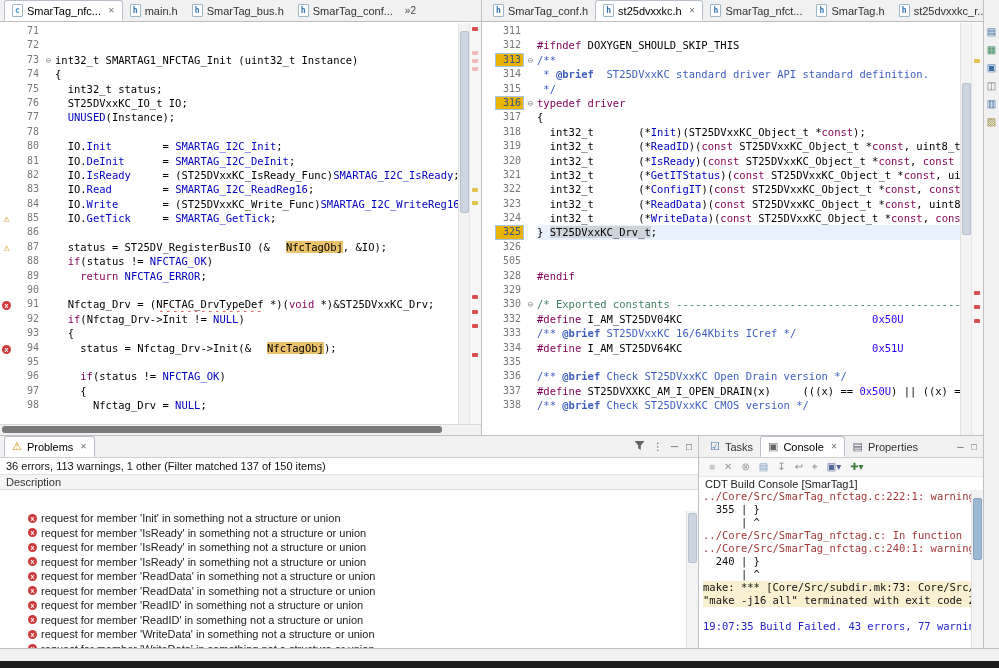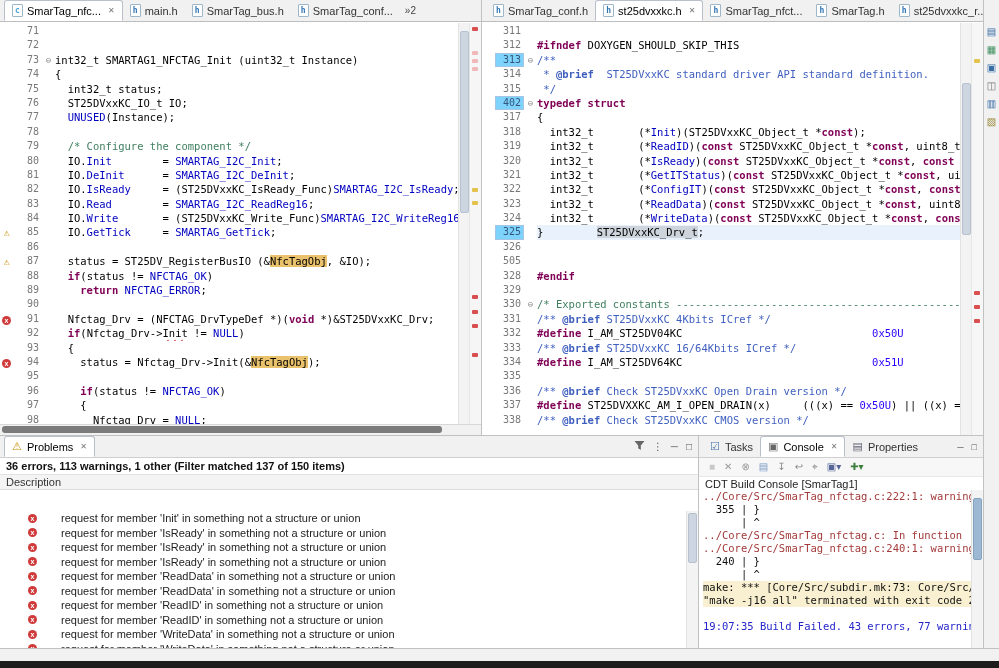--- a/index.html
+++ b/index.html
@@ -22,53 +22,53 @@
 
   
   .pane{position:absolute;background:#fff;}
   #left-pane{left:0;top:0;width:481px;height:435px;}
   #right-pane{left:481px;top:0;width:502px;height:435px;border-left:1px solid #c1c1c1;box-sizing:border-box;}
   .elines{position:absolute;left:0;top:22px;right:23px;bottom:10px;overflow:hidden;padding-top:2px;background:#fff;}
   #right-pane .elines{bottom:0;}
   .crow{display:flex;height:14.4px;line-height:14.4px;font-family:"DejaVu Sans Mono",monospace;font-size:10.5px;white-space:pre;}
   .annot{width:13px;flex:none;text-align:center;overflow:hidden;}
   .lnum{width:26px;flex:none;text-align:right;color:#787878;font-size:10px;padding-right:3px;box-sizing:content-box;}
-  .lnum.lmark{background:#7dd3fc;box-shadow:inset 0 0 0 1px #a6c4e3;color:#35567a;}
+  .lnum.lmark{background:#eab308;box-shadow:inset 0 0 0 1px #a6c4e3;color:#35567a;}
   .fold{width:13px;flex:none;color:#888;text-align:center;font-size:9px;}
   .ctext{flex:1;overflow:hidden;}
   .crow.active .ctext{background:#e9f2fc;}
-  .s-p{color:#000;} .s-k{color:#7f0055;font-weight:bold;} .s-c{color:#3f7f5f;}
+  .s-p{color:#000;} .s-k{color:#7f0055;font-weight:normal;} .s-c{color:#3f7f5f;}
   .s-d{color:#3f5fbf;} .s-db{color:#3f5fbf;font-weight:bold;}
   .s-b{color:#0000c0;} .s-n{color:#2a00ff;}
-  .s-ho{background:#eac26b;color:#000;}
-  .s-hg{background:#ced4dc;color:#000;margin-left:47px;}
+  .s-ho{background:#eac26b;color:#000;margin-left:16px;}
+  .s-hg{background:#ced4dc;color:#000;}
   .s-pe{color:#000;text-decoration:underline wavy #d44;text-decoration-thickness:1px;text-underline-offset:2px;}
   .wtri{color:#c9930a;font-size:10px;} 
   .edot{display:inline-block;width:9px;height:9px;border-radius:50%;background:#cf3b3b;color:#fff;font-size:7px;
         line-height:9px;text-align:center;font-weight:bold;font-family:"Liberation Sans",sans-serif;}
 
   
   .vsb{position:absolute;top:23px;right:11px;bottom:10px;width:11px;background:#f3f3f3;border-left:1px solid #e2e2e2;}
   #right-pane .vsb{bottom:0;}
   .vsb .th{position:absolute;left:1px;right:1px;background:#cdd6e0;border:1px solid #b6c2cf;border-radius:2px;}
   .ovr{position:absolute;top:23px;right:0;bottom:10px;width:11px;background:#f6f6f6;border-left:1px solid #e6e6e6;}
   #right-pane .ovr{bottom:0;}
   .mark{position:absolute;left:2px;width:6px;height:4px;border-radius:1px;}
   .hsb{position:absolute;left:0;right:0;bottom:0;height:10px;background:#f1f1f1;border-top:1px solid #d8d8d8;}
   .hsb .th{position:absolute;top:1px;height:7px;background:#7b7b7b;border-radius:3px;}
 
   
   .panel{position:absolute;top:435px;height:213px;background:#fff;border-top:1px solid #c1c1c1;box-sizing:border-box;}
   #problems-panel{left:0;width:698px;}
   #console-panel{left:698px;width:285px;border-left:1px solid #c1c1c1;}
   .ptabbar{position:relative;height:21px;background:#f1f1f1;border-bottom:1px solid #cfcfcf;display:flex;align-items:stretch;padding-left:4px;}
-  .psummary{font-size:11px;padding:2px 6px;color:#111;font-weight:bold;}
+  .psummary{font-size:11px;padding:2px 6px;color:#111;}
   .phead{background:#f4f4f4;border-top:1px solid #e2e2e2;border-bottom:1px solid #dcdcdc;font-size:11px;padding:1px 6px;color:#333;}
   .prows{position:absolute;left:0;right:11px;top:75px;bottom:0;overflow:hidden;}
-  .prow{display:flex;align-items:center;gap:24px;height:14.5px;font-size:11px;padding-left:28px;white-space:nowrap;}
+  .prow{display:flex;align-items:center;gap:4px;height:14.5px;font-size:11px;padding-left:28px;white-space:nowrap;}
   .pvsb{position:absolute;top:75px;right:0;bottom:0;width:11px;background:#f3f3f3;border-left:1px solid #e2e2e2;}
   .pvsb .th{position:absolute;left:1px;right:1px;background:#cdd6e0;border:1px solid #b6c2cf;border-radius:2px;}
 
   .ctoolbar{height:18px;display:flex;align-items:center;gap:9px;padding:0 6px 0 10px;background:#f7f7f7;border-bottom:1px solid #e8e8e8;}
   .cticon{font-size:10px;line-height:18px;}
   .ctitle{font-size:11px;color:#222;padding:1px 6px;background:#fff;}
   .clog-wrap{position:absolute;left:0;right:11px;top:54px;bottom:0;overflow:hidden;background:#fff;padding-left:4px;}
   .clog{font-family:"DejaVu Sans Mono",monospace;font-size:10.5px;line-height:13px;white-space:pre;overflow:hidden;}
   .lc-r{color:#a33a3a;} .lc-k{color:#111;} .lc-b{color:#2424c9;}
   .clog.hl{background:#f8f0d0;}
@@ -111,21 +111,20 @@
       </div>
     <div class="elines" id="leditor">
         <div class="crow"><span class="annot"></span><span class="lnum">71</span><span class="fold"></span><span class="ctext"></span></div>
         <div class="crow"><span class="annot"></span><span class="lnum">72</span><span class="fold"></span><span class="ctext"></span></div>
         <div class="crow"><span class="annot"></span><span class="lnum">73</span><span class="fold">⊖</span><span class="ctext"><span class="s-p">int32_t SMARTAG1_NFCTAG_Init (uint32_t Instance)</span></span></div>
         <div class="crow"><span class="annot"></span><span class="lnum">74</span><span class="fold"></span><span class="ctext"><span class="s-p">{</span></span></div>
         <div class="crow"><span class="annot"></span><span class="lnum">75</span><span class="fold"></span><span class="ctext"><span class="s-p">  int32_t status;</span></span></div>
         <div class="crow"><span class="annot"></span><span class="lnum">76</span><span class="fold"></span><span class="ctext"><span class="s-p">  ST25DVxxKC_IO_t IO;</span></span></div>
         <div class="crow"><span class="annot"></span><span class="lnum">77</span><span class="fold"></span><span class="ctext"><span class="s-p">  </span><span class="s-b">UNUSED</span><span class="s-p">(Instance);</span></span></div>
         <div class="crow"><span class="annot"></span><span class="lnum">78</span><span class="fold"></span><span class="ctext"></span></div>
-        <div class="crow"><span class="annot"></span><span class="lnum">79</span><span class="fold"></span><span class="ctext"><span class="s-c">  /* Configure the component */</span></span></div>
         <div class="crow"><span class="annot"></span><span class="lnum">80</span><span class="fold"></span><span class="ctext"><span class="s-p">  IO.</span><span class="s-b">Init</span><span class="s-p">        = </span><span class="s-b">SMARTAG_I2C_Init</span><span class="s-p">;</span></span></div>
         <div class="crow"><span class="annot"></span><span class="lnum">81</span><span class="fold"></span><span class="ctext"><span class="s-p">  IO.</span><span class="s-b">DeInit</span><span class="s-p">      = </span><span class="s-b">SMARTAG_I2C_DeInit</span><span class="s-p">;</span></span></div>
         <div class="crow"><span class="annot"></span><span class="lnum">82</span><span class="fold"></span><span class="ctext"><span class="s-p">  IO.</span><span class="s-b">IsReady</span><span class="s-p">     = (ST25DVxxKC_IsReady_Func)</span><span class="s-b">SMARTAG_I2C_IsReady</span><span class="s-p">;</span></span></div>
         <div class="crow"><span class="annot"></span><span class="lnum">83</span><span class="fold"></span><span class="ctext"><span class="s-p">  IO.</span><span class="s-b">Read</span><span class="s-p">        = </span><span class="s-b">SMARTAG_I2C_ReadReg16</span><span class="s-p">;</span></span></div>
         <div class="crow"><span class="annot"></span><span class="lnum">84</span><span class="fold"></span><span class="ctext"><span class="s-p">  IO.</span><span class="s-b">Write</span><span class="s-p">       = (ST25DVxxKC_Write_Func)</span><span class="s-b">SMARTAG_I2C_WriteReg16</span></span></div>
         <div class="crow"><span class="annot"><span class="wtri">⚠</span></span><span class="lnum">85</span><span class="fold"></span><span class="ctext"><span class="s-p">  IO.</span><span class="s-b">GetTick</span><span class="s-p">     = </span><span class="s-b">SMARTAG_GetTick</span><span class="s-p">;</span></span></div>
         <div class="crow"><span class="annot"></span><span class="lnum">86</span><span class="fold"></span><span class="ctext"></span></div>
         <div class="crow"><span class="annot"><span class="wtri">⚠</span></span><span class="lnum">87</span><span class="fold"></span><span class="ctext"><span class="s-p">  status = ST25DV_RegisterBusIO (&amp;</span><span class="s-ho">NfcTagObj</span><span class="s-p">, &amp;IO);</span></span></div>
         <div class="crow"><span class="annot"></span><span class="lnum">88</span><span class="fold"></span><span class="ctext"><span class="s-p">  </span><span class="s-k">if</span><span class="s-p">(status != </span><span class="s-b">NFCTAG_OK</span><span class="s-p">)</span></span></div>
         <div class="crow"><span class="annot"></span><span class="lnum">89</span><span class="fold"></span><span class="ctext"><span class="s-p">    </span><span class="s-k">return</span><span class="s-p"> </span><span class="s-b">NFCTAG_ERROR</span><span class="s-p">;</span></span></div>
@@ -182,36 +181,35 @@
           <span class="ficon h">h</span>
           <span class="tlabel">st25dvxxkc_r...</span>
         </div>
       </div>
     <div class="elines" id="reditor">
         <div class="crow"><span class="annot"></span><span class="lnum">311</span><span class="fold"></span><span class="ctext"></span></div>
         <div class="crow"><span class="annot"></span><span class="lnum">312</span><span class="fold"></span><span class="ctext"><span class="s-k">#ifndef</span><span class="s-p"> DOXYGEN_SHOULD_SKIP_THIS</span></span></div>
         <div class="crow"><span class="annot"></span><span class="lnum lmark">313</span><span class="fold">⊖</span><span class="ctext"><span class="s-d">/**</span></span></div>
         <div class="crow"><span class="annot"></span><span class="lnum">314</span><span class="fold"></span><span class="ctext"><span class="s-d"> * </span><span class="s-db">@brief</span><span class="s-d">  ST25DVxxKC standard driver API standard definition.</span></span></div>
         <div class="crow"><span class="annot"></span><span class="lnum">315</span><span class="fold"></span><span class="ctext"><span class="s-d"> */</span></span></div>
-        <div class="crow"><span class="annot"></span><span class="lnum lmark">402</span><span class="fold">⊖</span><span class="ctext"><span class="s-k">typedef struct</span></span></div>
+        <div class="crow"><span class="annot"></span><span class="lnum lmark">316</span><span class="fold">⊖</span><span class="ctext"><span class="s-k">typedef driver</span></span></div>
         <div class="crow"><span class="annot"></span><span class="lnum">317</span><span class="fold"></span><span class="ctext"><span class="s-p">{</span></span></div>
         <div class="crow"><span class="annot"></span><span class="lnum">318</span><span class="fold"></span><span class="ctext"><span class="s-p">  int32_t       (*</span><span class="s-b">Init</span><span class="s-p">)(ST25DVxxKC_Object_t *</span><span class="s-k">const</span><span class="s-p">);</span></span></div>
         <div class="crow"><span class="annot"></span><span class="lnum">319</span><span class="fold"></span><span class="ctext"><span class="s-p">  int32_t       (*</span><span class="s-b">ReadID</span><span class="s-p">)(</span><span class="s-k">const</span><span class="s-p"> ST25DVxxKC_Object_t *</span><span class="s-k">const</span><span class="s-p">, uint8_t *</span></span></div>
         <div class="crow"><span class="annot"></span><span class="lnum">320</span><span class="fold"></span><span class="ctext"><span class="s-p">  int32_t       (*</span><span class="s-b">IsReady</span><span class="s-p">)(</span><span class="s-k">const</span><span class="s-p"> ST25DVxxKC_Object_t *</span><span class="s-k">const</span><span class="s-p">, </span><span class="s-k">const</span><span class="s-p"> uint32_t);</span></span></div>
         <div class="crow"><span class="annot"></span><span class="lnum">321</span><span class="fold"></span><span class="ctext"><span class="s-p">  int32_t       (*</span><span class="s-b">GetITStatus</span><span class="s-p">)(</span><span class="s-k">const</span><span class="s-p"> ST25DVxxKC_Object_t *</span><span class="s-k">const</span><span class="s-p">, uint16_t *</span></span></div>
         <div class="crow"><span class="annot"></span><span class="lnum">322</span><span class="fold"></span><span class="ctext"><span class="s-p">  int32_t       (*</span><span class="s-b">ConfigIT</span><span class="s-p">)(</span><span class="s-k">const</span><span class="s-p"> ST25DVxxKC_Object_t *</span><span class="s-k">const</span><span class="s-p">, </span><span class="s-k">const</span></span></div>
         <div class="crow"><span class="annot"></span><span class="lnum">323</span><span class="fold"></span><span class="ctext"><span class="s-p">  int32_t       (*</span><span class="s-b">ReadData</span><span class="s-p">)(</span><span class="s-k">const</span><span class="s-p"> ST25DVxxKC_Object_t *</span><span class="s-k">const</span><span class="s-p">, uint8_t *</span></span></div>
         <div class="crow"><span class="annot"></span><span class="lnum">324</span><span class="fold"></span><span class="ctext"><span class="s-p">  int32_t       (*</span><span class="s-b">WriteData</span><span class="s-p">)(</span><span class="s-k">const</span><span class="s-p"> ST25DVxxKC_Object_t *</span><span class="s-k">const</span><span class="s-p">, </span><span class="s-k">const</span></span></div>
         <div class="crow active"><span class="annot"></span><span class="lnum lmark">325</span><span class="fold"></span><span class="ctext"><span class="s-p">} </span><span class="s-hg">ST25DVxxKC_Drv_t</span><span class="s-p">;</span></span></div>
         <div class="crow"><span class="annot"></span><span class="lnum">326</span><span class="fold"></span><span class="ctext"></span></div>
         <div class="crow"><span class="annot"></span><span class="lnum">505</span><span class="fold"></span><span class="ctext"></span></div>
         <div class="crow"><span class="annot"></span><span class="lnum">328</span><span class="fold"></span><span class="ctext"><span class="s-k">#endif</span></span></div>
         <div class="crow"><span class="annot"></span><span class="lnum">329</span><span class="fold"></span><span class="ctext"></span></div>
         <div class="crow"><span class="annot"></span><span class="lnum">330</span><span class="fold">⊖</span><span class="ctext"><span class="s-c">/* Exported constants --------------------------------------------------------------------------------------------*/</span></span></div>
-        <div class="crow"><span class="annot"></span><span class="lnum">331</span><span class="fold"></span><span class="ctext"><span class="s-d">/** </span><span class="s-db">@brief</span><span class="s-d"> ST25DVxxKC 4Kbits ICref */</span></span></div>
         <div class="crow"><span class="annot"></span><span class="lnum">332</span><span class="fold"></span><span class="ctext"><span class="s-k">#define</span><span class="s-p"> I_AM_ST25DV04KC                              </span><span class="s-n">0x50U</span></span></div>
         <div class="crow"><span class="annot"></span><span class="lnum">333</span><span class="fold"></span><span class="ctext"><span class="s-d">/** </span><span class="s-db">@brief</span><span class="s-d"> ST25DVxxKC 16/64Kbits ICref */</span></span></div>
         <div class="crow"><span class="annot"></span><span class="lnum">334</span><span class="fold"></span><span class="ctext"><span class="s-k">#define</span><span class="s-p"> I_AM_ST25DV64KC                              </span><span class="s-n">0x51U</span></span></div>
         <div class="crow"><span class="annot"></span><span class="lnum">335</span><span class="fold"></span><span class="ctext"></span></div>
         <div class="crow"><span class="annot"></span><span class="lnum">336</span><span class="fold"></span><span class="ctext"><span class="s-d">/** </span><span class="s-db">@brief</span><span class="s-d"> Check ST25DVxxKC Open Drain version */</span></span></div>
         <div class="crow"><span class="annot"></span><span class="lnum">337</span><span class="fold"></span><span class="ctext"><span class="s-k">#define</span><span class="s-p"> ST25DVXXKC_AM_I_OPEN_DRAIN(x)     (((x) == </span><span class="s-n">0x50U</span><span class="s-p">) || ((x) == </span></span></div>
         <div class="crow"><span class="annot"></span><span class="lnum">338</span><span class="fold"></span><span class="ctext"><span class="s-d">/** </span><span class="s-db">@brief</span><span class="s-d"> Check ST25DVxxKC CMOS version */</span></span></div>
       </div>
     <div class="vsb">
         <div class="th" id="rvth" style="top: 60px; height: 150px;"></div>

